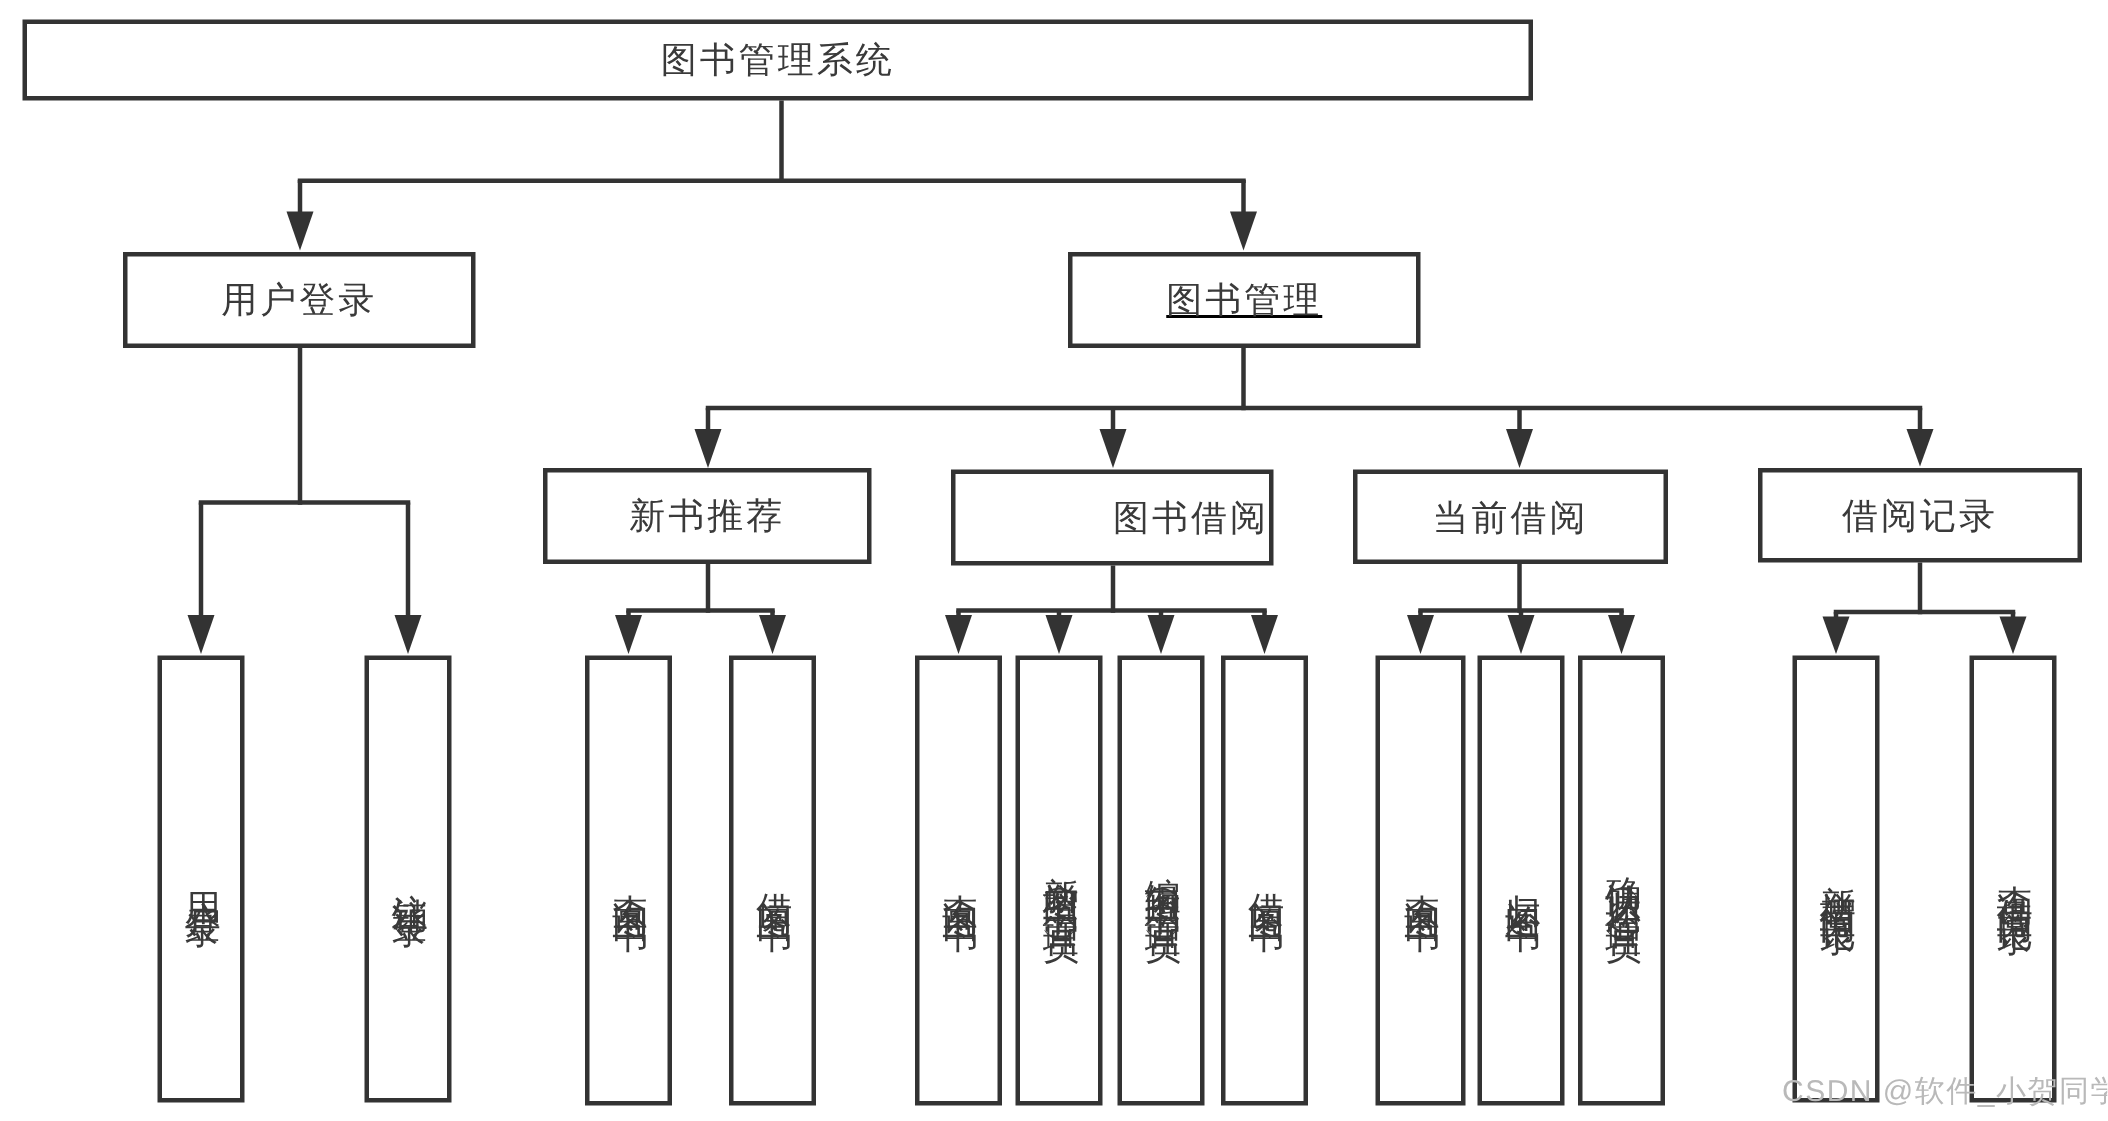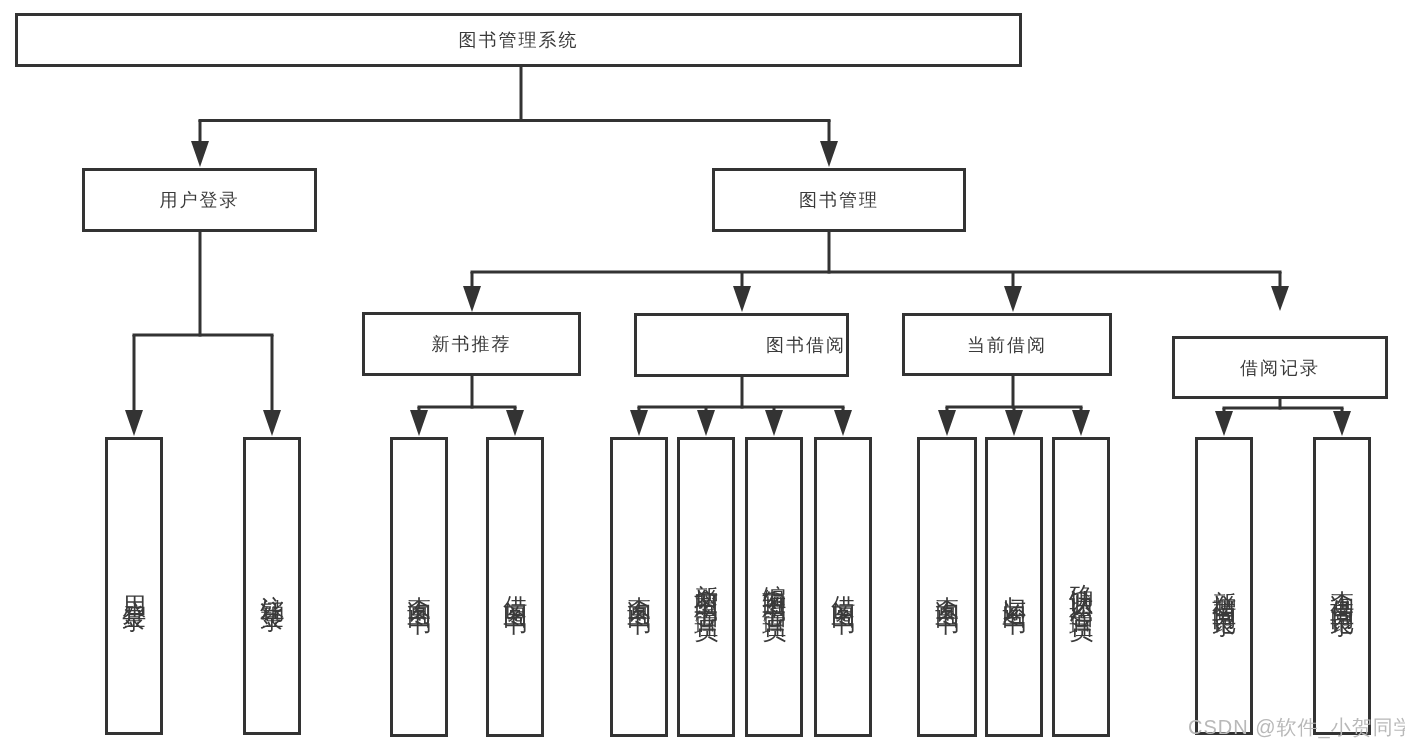--- a/index.html
+++ b/index.html
@@ -15,21 +15,21 @@
   .hbox, .vbox {
     position: absolute;
     box-sizing: border-box;
     background: #ffffff;
     border: 3px solid #333333;
     display: flex;
     align-items: center;
     justify-content: center;
   }
   .hlabel {
-    font-size: 18px;
+    font-size: 24px;
     color: #3a3a3a;
     letter-spacing: 2px;
     white-space: nowrap;
   }
   .vlabel {
     writing-mode: vertical-rl;
     text-orientation: mixed;
     font-size: 24px;
     line-height: 1.1;
     letter-spacing: 5px;
@@ -131,34 +131,34 @@
     </g>
   </svg>
 
   <div class="hbox" style="left:15px; top:13px; width:1007px; height:54px;">
     <span class="hlabel">图书管理系统</span>
   </div>
 
   <div class="hbox" style="left:82px; top:168px; width:235px; height:64px;">
     <span class="hlabel">用户登录</span>
   </div>
-  <div class="hbox" style="left:712px; top:168px; width:254px; height:64px;">
+  <div class="hbox" style="left:712px; top:168px; width:235px; height:64px;text-decoration:underline;">
     <span class="hlabel">图书管理</span>
   </div>
 
   <div class="hbox" style="left:362px; top:312px; width:219px; height:64px;">
     <span class="hlabel">新书推荐</span>
   </div>
   <div class="hbox" style="left:634px; top:313px; width:215px; height:64px;justify-content:flex-end;">
     <span class="hlabel">图书借阅</span>
   </div>
   <div class="hbox" style="left:902px; top:313px; width:210px; height:63px;">
     <span class="hlabel">当前借阅</span>
   </div>
-  <div class="hbox" style="left:1172px; top:312px; width:216px; height:63px;margin-top:24px;">
+  <div class="hbox" style="left:1172px; top:312px; width:216px; height:63px;">
     <span class="hlabel">借阅记录</span>
   </div>
 
   <div class="vbox" style="left:105px; top:437px; width:58px; height:298px;">
     <span class="vlabel">用户登录</span>
   </div>
   <div class="vbox" style="left:243px; top:437px; width:58px; height:298px;">
     <span class="vlabel">注销登录</span>
   </div>
 

